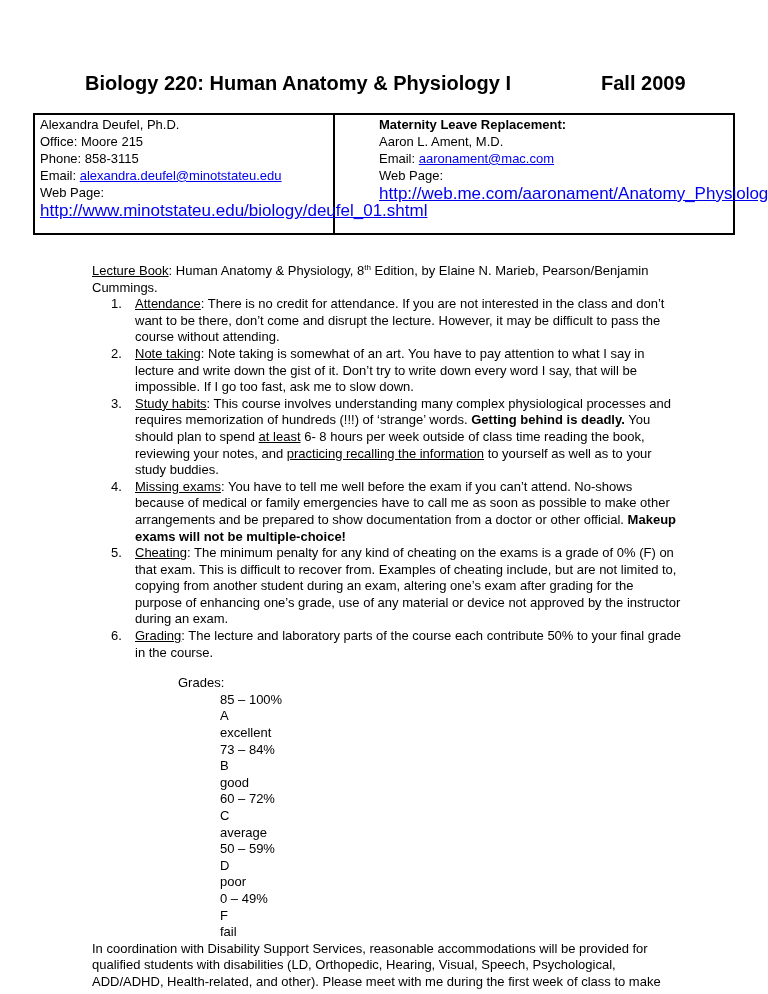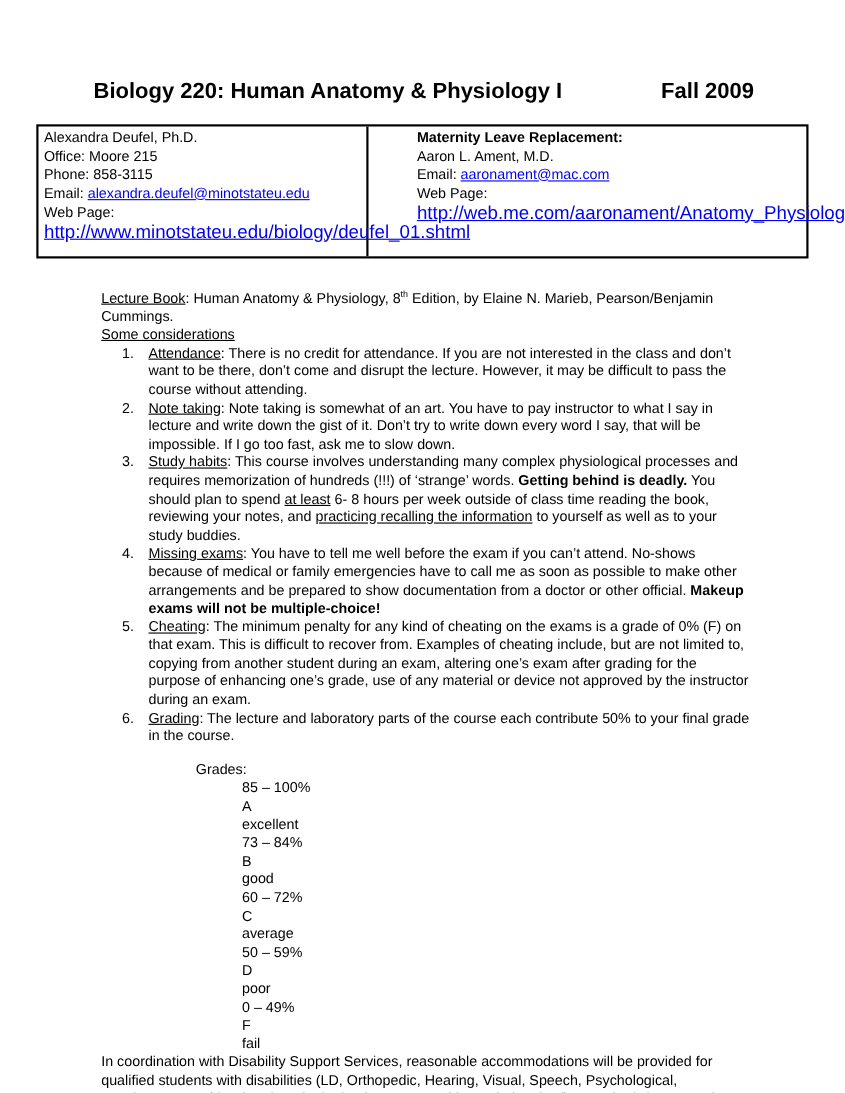--- a/index.html
+++ b/index.html
@@ -79,30 +79,29 @@
       <div><span>Email: </span><span class="link">aaronament@mac.com</span></div>
       <div>Web Page:</div>
       <div class="url-line"><span class="link">http://web.me.com/aaronament/Anatomy_Physiology/Welcome.html</span></div>
     </div>
   </div>
 
   <div class="content">
 
     <p><span class="u">Lecture Book</span><span>: Human Anatomy &amp; Physiology, 8</span><sup>th</sup><span> Edition, by Elaine N. Marieb, Pearson/Benjamin Cummings.</span></p>
 
-    <p class="u gap-before">Some considerations</p>
 
     <div class="list">
       <div class="li">
         <span class="num">1.</span>
         <span><span class="u">Attendance</span><span>: There is no credit for attendance. If you are not interested in the class and don’t want to be there, don’t come and disrupt the lecture. </span><span class="i">However</span><span>, it may be difficult to pass the course without attending.</span></span>
       </div>
       <div class="li">
         <span class="num">2.</span>
-        <span><span class="u">Note taking</span><span>: Note taking is somewhat of an art. You have to </span><span class="i">pay instructor</span><span> to what I say in lecture and </span><span class="i">write down the gist of it</span><span>. Don’t try to write down every word I say, that will be impossible. If I go too fast, ask me to slow down.</span></span>
+        <span><span class="u">Note taking</span><span>: Note taking is somewhat of an art. You have to </span><span class="i">pay attention</span><span> to what I say in lecture and </span><span class="i">write down the gist of it</span><span>. Don’t try to write down every word I say, that will be impossible. If I go too fast, ask me to slow down.</span></span>
       </div>
       <div class="li">
         <span class="num">3.</span>
         <span><span class="u">Study habits</span><span>: This course involves understanding many complex physiological processes and requires memorization of </span><span class="i">hundreds (!!!)</span><span> of ‘strange’ words. </span><span class="b">Getting behind is deadly.</span><span> You should plan to spend </span><span class="u i">at least</span><span class="i"> </span><span class="i">6- 8 hours per week</span><span> outside of class time reading the book, reviewing your notes, and </span><span class="u">practicing recalling the information</span><span> to yourself as well as to your study buddies.</span></span>
       </div>
       <div class="li">
         <span class="num">4.</span>
         <span><span class="u">Missing exams</span><span>: You have to tell me well </span><span class="i">before</span><span> the exam if you can’t attend. No-shows because of medical or family emergencies have to call me as soon as possible to make other arrangements and be prepared to show documentation from a doctor or other official. </span><span class="b">Makeup exams will </span><span class="b i">not</span><span class="b"> be multiple-choice!</span></span>
       </div>
       <div class="li">

